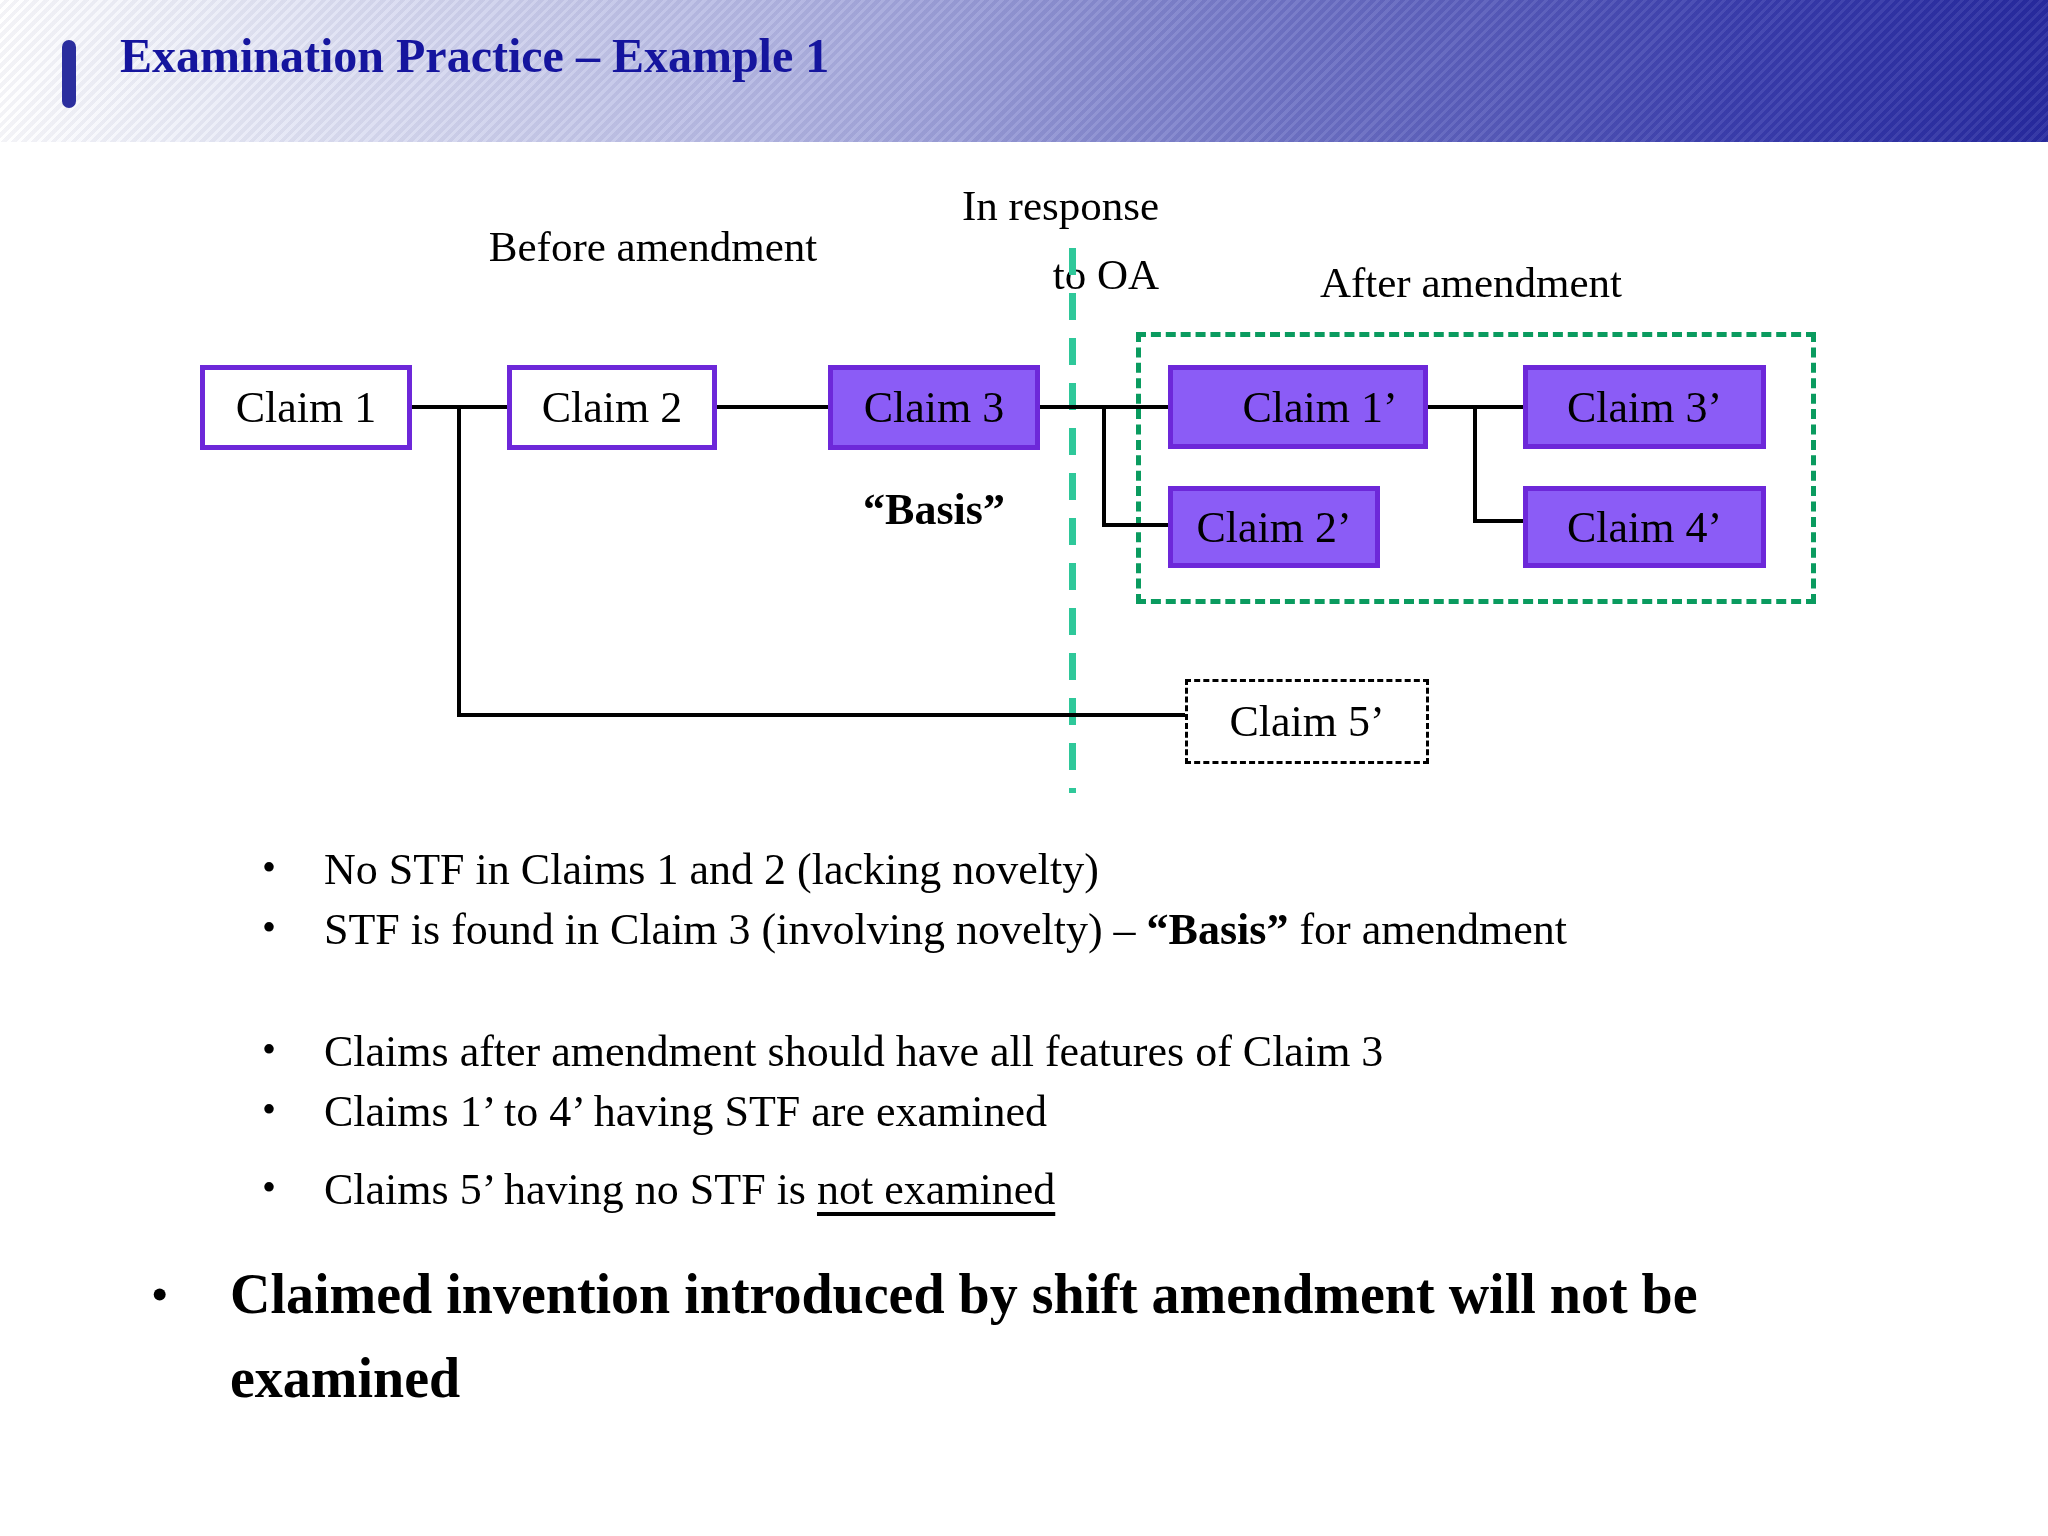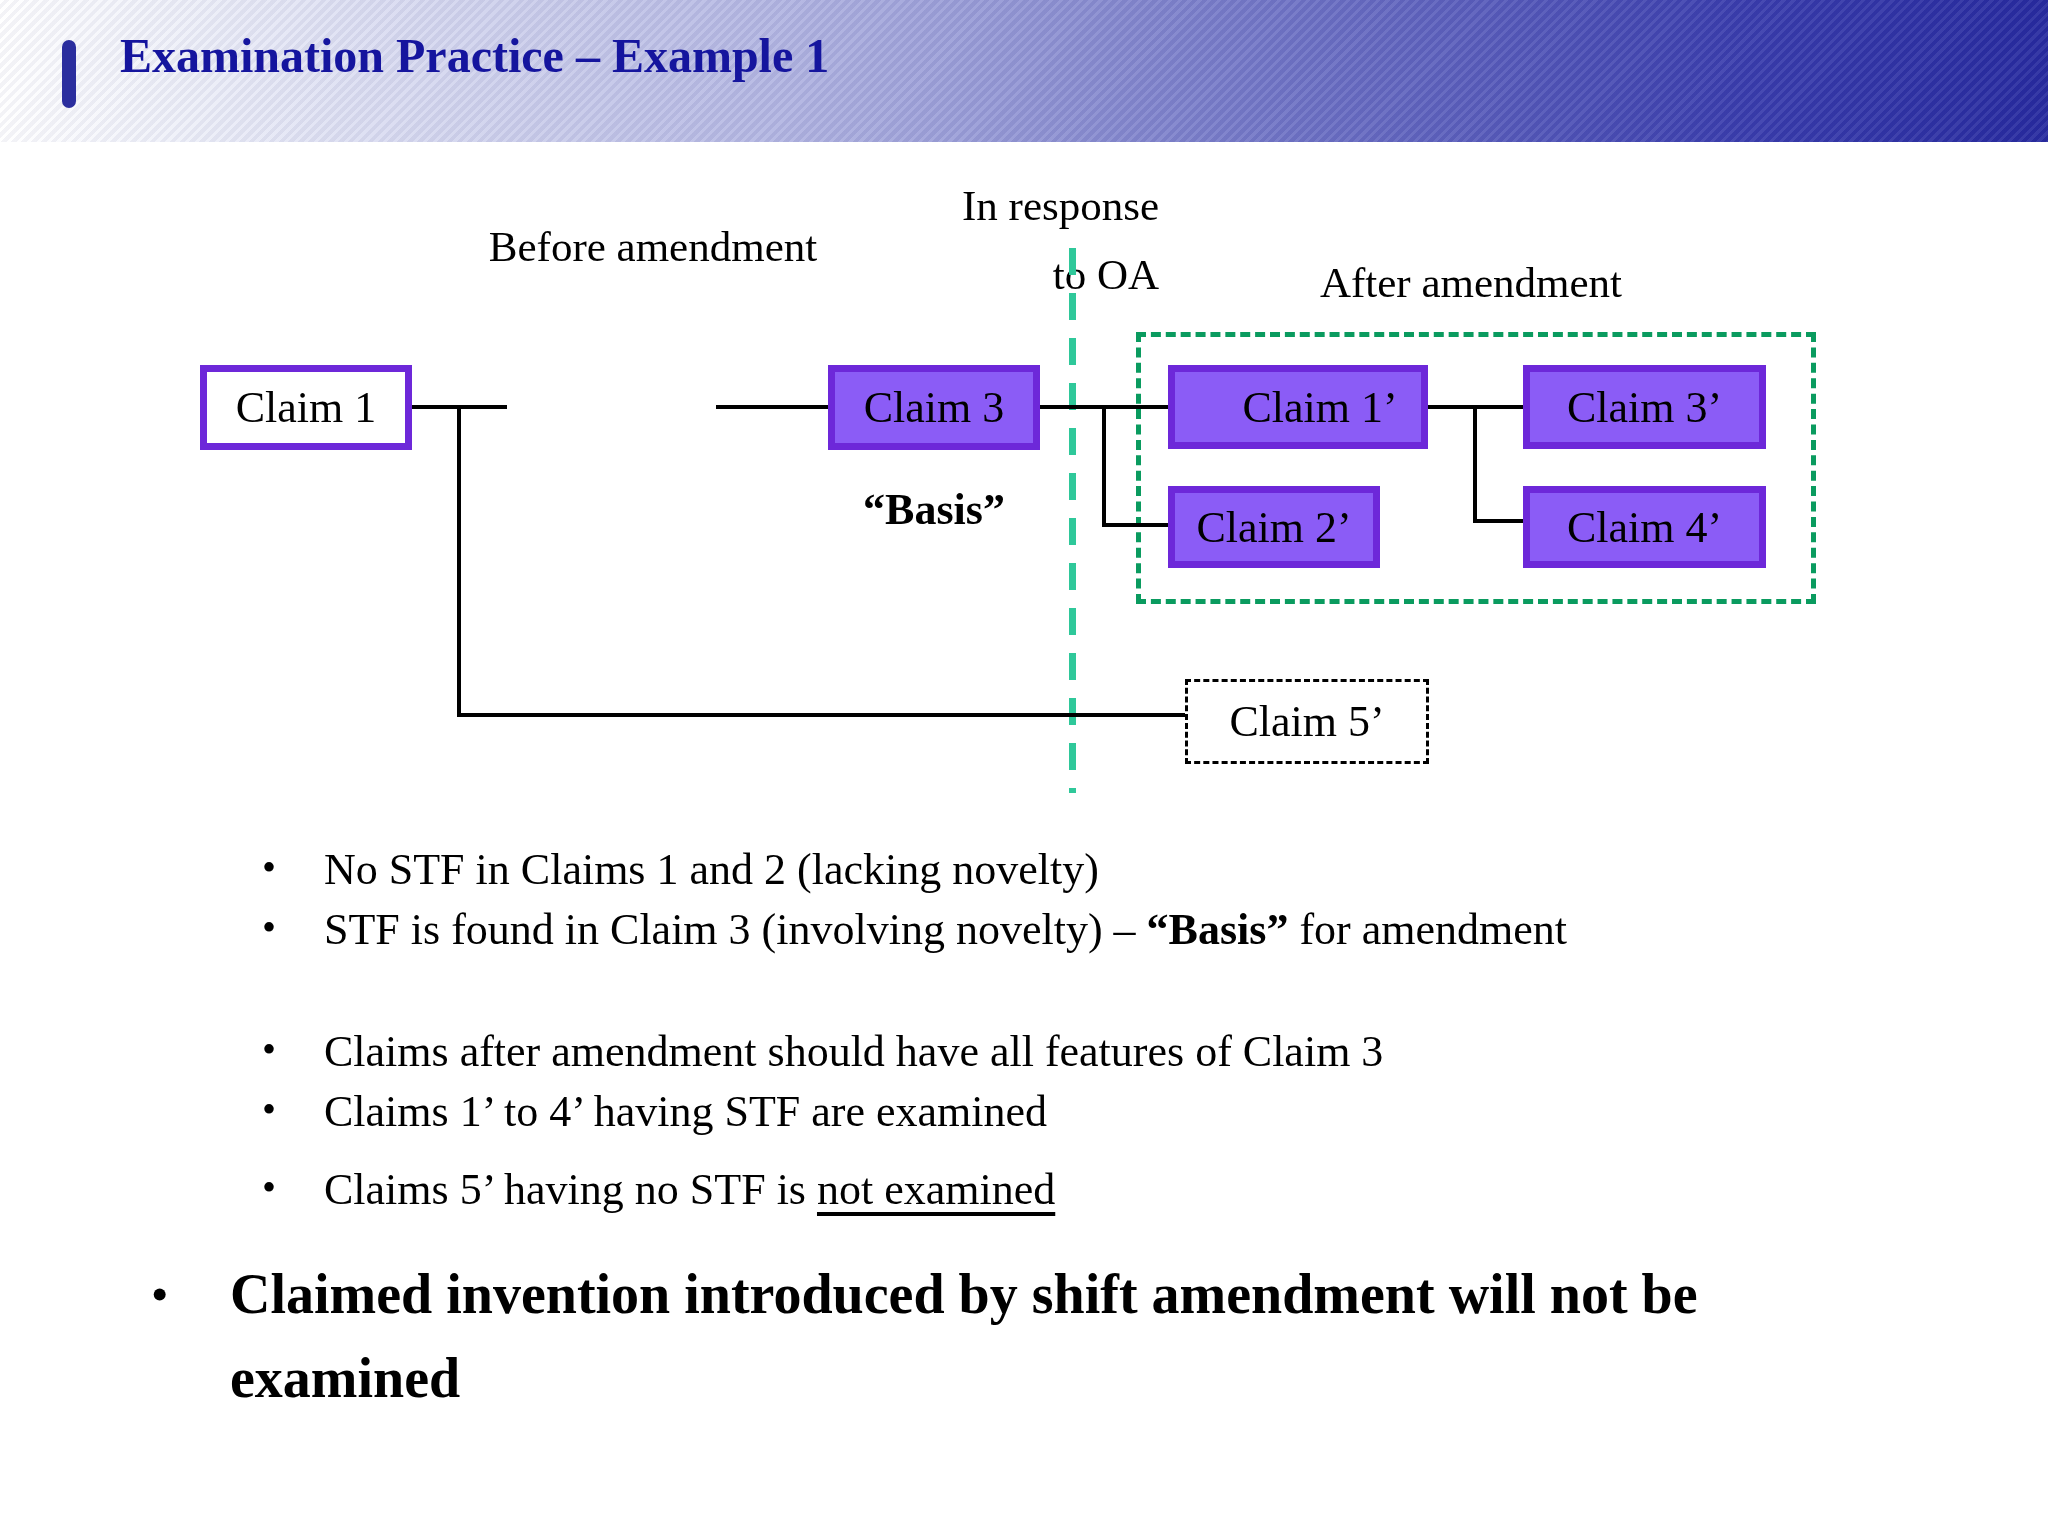--- a/index.html
+++ b/index.html
@@ -29,21 +29,21 @@
   
   .diag-label { position:absolute; font-size:43px; color:#000; white-space:nowrap; }
   .label-before { left:432px; top:222px; width:442px; text-align:center; }
   .label-response { left:962px; top:172px; text-align:right; line-height:1.6; white-space:pre-line; }
   .label-after { left:1272px; top:222px; width:398px; text-align:center;margin-top:36px; }
   .basis-label { position:absolute; left:828px; top:484px; width:212px; text-align:center;
                  font-size:44px; font-weight:bold; }
 
   
   .claim-box {
-    position:absolute; box-sizing:border-box; border:7px solid #6d28d9; background:#fff;
+    position:absolute; box-sizing:border-box; border:5px solid #6d28d9; background:#fff;
     display:flex; align-items:center; justify-content:center;
     font-size:44px; z-index:3;
   }
   .orange { background:#8b5cf6; }
   .box-claim1  { left:200px;  top:365px; width:212px; height:85px; }
   .box-claim2  { left:507px;  top:365px; width:210px; height:85px; }
   .box-claim3  { left:828px;  top:365px; width:212px; height:85px; }
   .box-claim1p { left:1168px; top:365px; width:260px; height:84px;padding-left:44px; }
   .box-claim3p { left:1523px; top:365px; width:243px; height:84px; }
   .box-claim2p { left:1168px; top:486px; width:212px; height:82px; }
@@ -112,20 +112,21 @@
   <div class="conn" style="left:1040px; top:405px; width:128px; height:4px;"></div>
   <div class="conn" style="left:1428px; top:405px; width:95px;  height:4px;"></div>
   <div class="conn" style="left:457px;  top:405px; width:4px;   height:312px;"></div>
   <div class="conn" style="left:457px;  top:713px; width:730px; height:4px;"></div>
   <div class="conn" style="left:1102px; top:405px; width:4px;   height:122px;"></div>
   <div class="conn" style="left:1102px; top:523px; width:66px;  height:4px;"></div>
   <div class="conn" style="left:1473px; top:405px; width:4px;   height:118px;"></div>
   <div class="conn" style="left:1473px; top:519px; width:50px;  height:4px;"></div>
 
   <div class="claim-box box-claim1">Claim 1</div>
+  <div class="claim-box box-claim2">Claim 2</div>
   <div class="claim-box orange box-claim3">Claim 3</div>
   <div class="claim-box orange box-claim1p">Claim 1’</div>
   <div class="claim-box orange box-claim3p">Claim 3’</div>
   <div class="claim-box orange box-claim2p">Claim 2’</div>
   <div class="claim-box orange box-claim4p">Claim 4’</div>
   <div class="claim-box box-claim5p">Claim 5’</div>
 
   <div class="basis-label">“Basis”</div>
 
   <div class="bullet-row row-b1">

